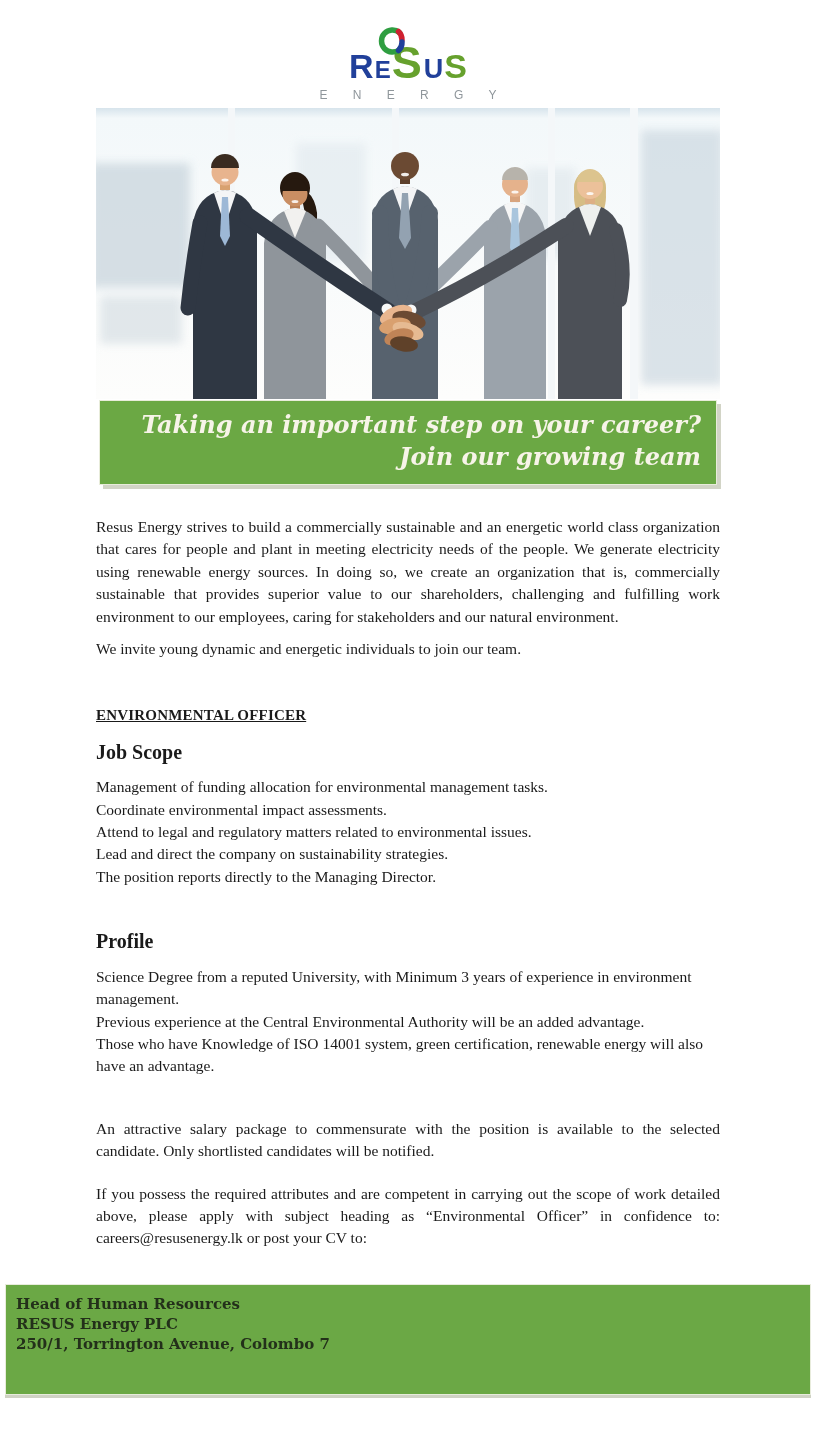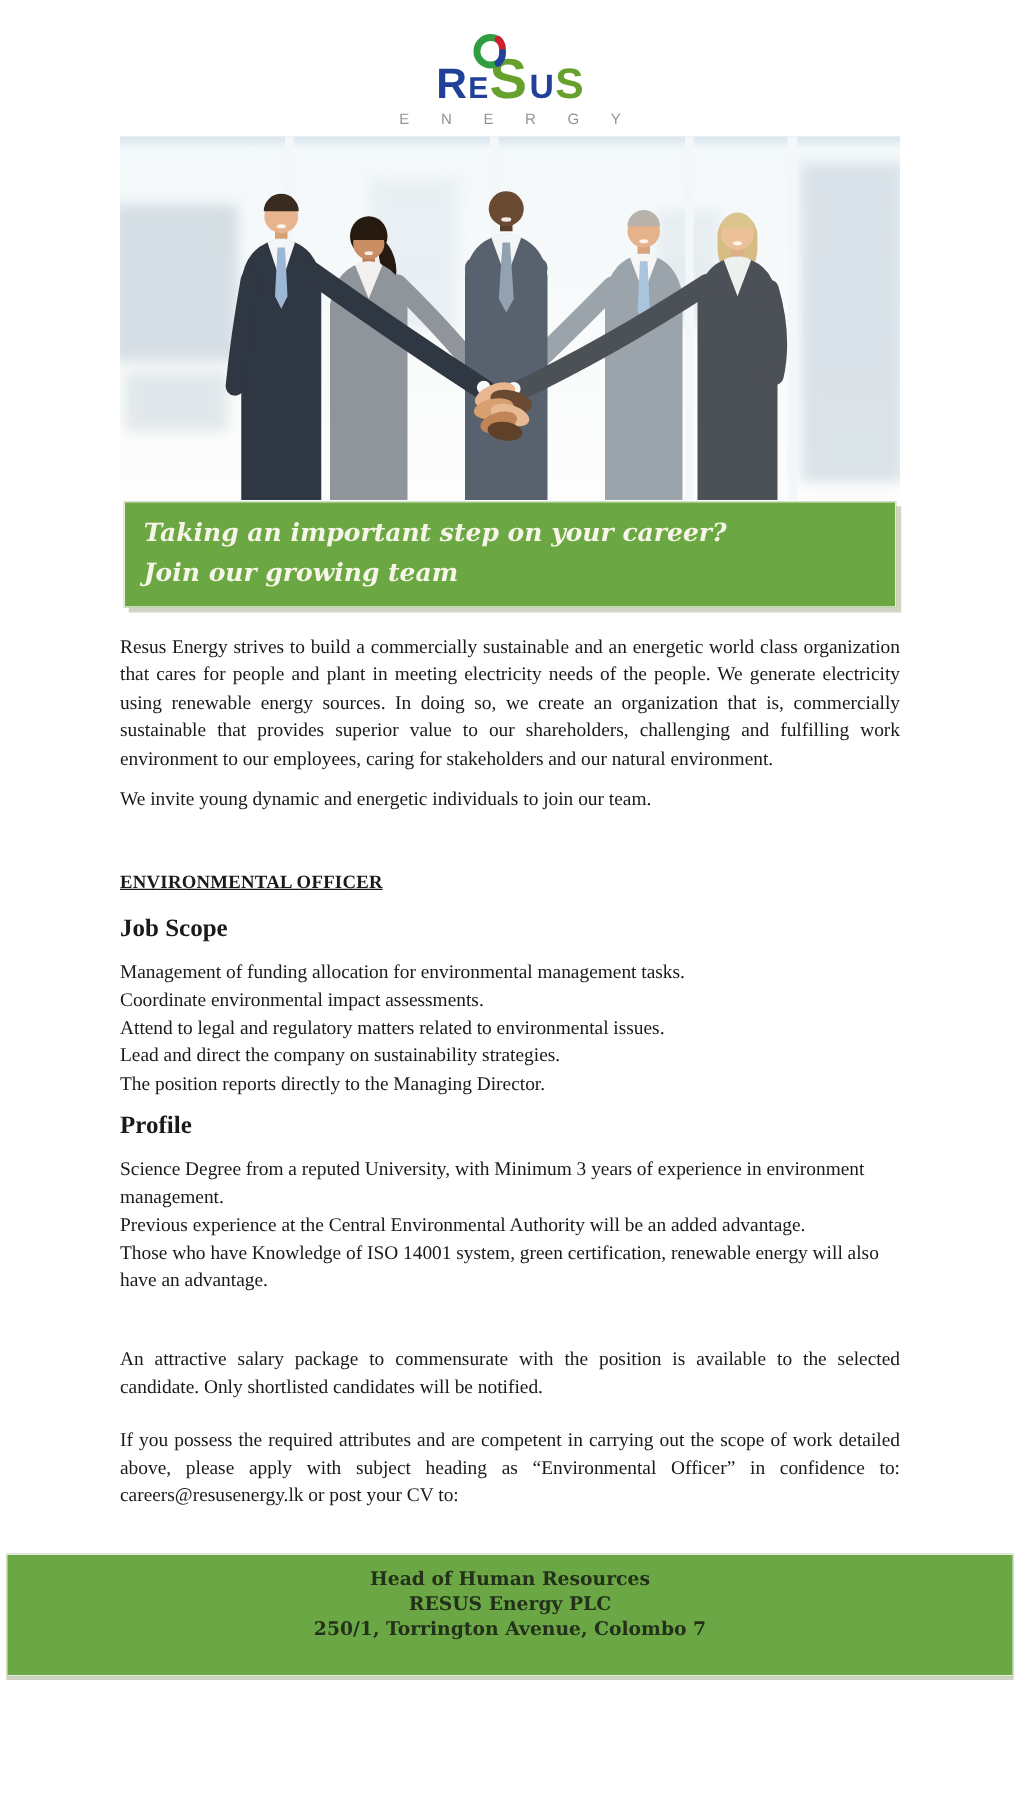--- a/index.html
+++ b/index.html
@@ -32,51 +32,51 @@
   
   .photo { display:block; width:624px; height:291px; margin:5px auto 0; }
 
   
   .banner {
     width:618px; margin:1px auto 0;
     background:#6ba844;
     border:1px solid #e8ecda;
     box-shadow:4px 4px 0 #d2d4c6;
     padding:8px 15px 11px;
-    text-align:left;
+    text-align:right;
     color:#f7f4e8;
     font-family:"DejaVu Serif", serif;
     font-style:italic; font-weight:bold;
-    font-size:20px; line-height:32px;
+    font-size:24px; line-height:32px;
   }
 
   
   .content { width:624px; margin:0 auto; font-size:15.5px; line-height:22.4px; }
   .para { margin:0; text-align:justify; }
-  .mt-intro  { margin-top:21px; }
+  .mt-intro  { margin-top:31px; }
   .mt-invite { margin-top:10px; text-align:left; }
   .section-title {
     margin:44px 0 0; font-size:15px; font-weight:bold;
     text-decoration:underline; letter-spacing:0.2px;
   }
   .sub-heading { margin:14px 0 0; font-size:20px; font-weight:bold; }
-  .mt-profile { margin-top:10px; }
+  .mt-profile { margin-top:42px; }
   .lines { margin-top:13px; }
   .line { line-height:22.4px; }
   .mt-salary { margin-top:40px; }
   .mt-apply  { margin-top:20px; }
 
   
   .footer-box {
     margin:34px 5px 0;
     background:#6ba845;
     border:1px solid #e8ecdc;
     box-shadow:0 3px 0 #cfd2c4;
-    padding:9px 10px 27px;
-    text-align:center;
+    padding:9px 10px 40px;
+    text-align:left;
     font-family:"DejaVu Serif", serif;
     font-weight:bold;
     font-size:15px; line-height:20px;
     color:#23301a;
   }
 </style>
 </head>
 <body>
 
 <div class="page">

